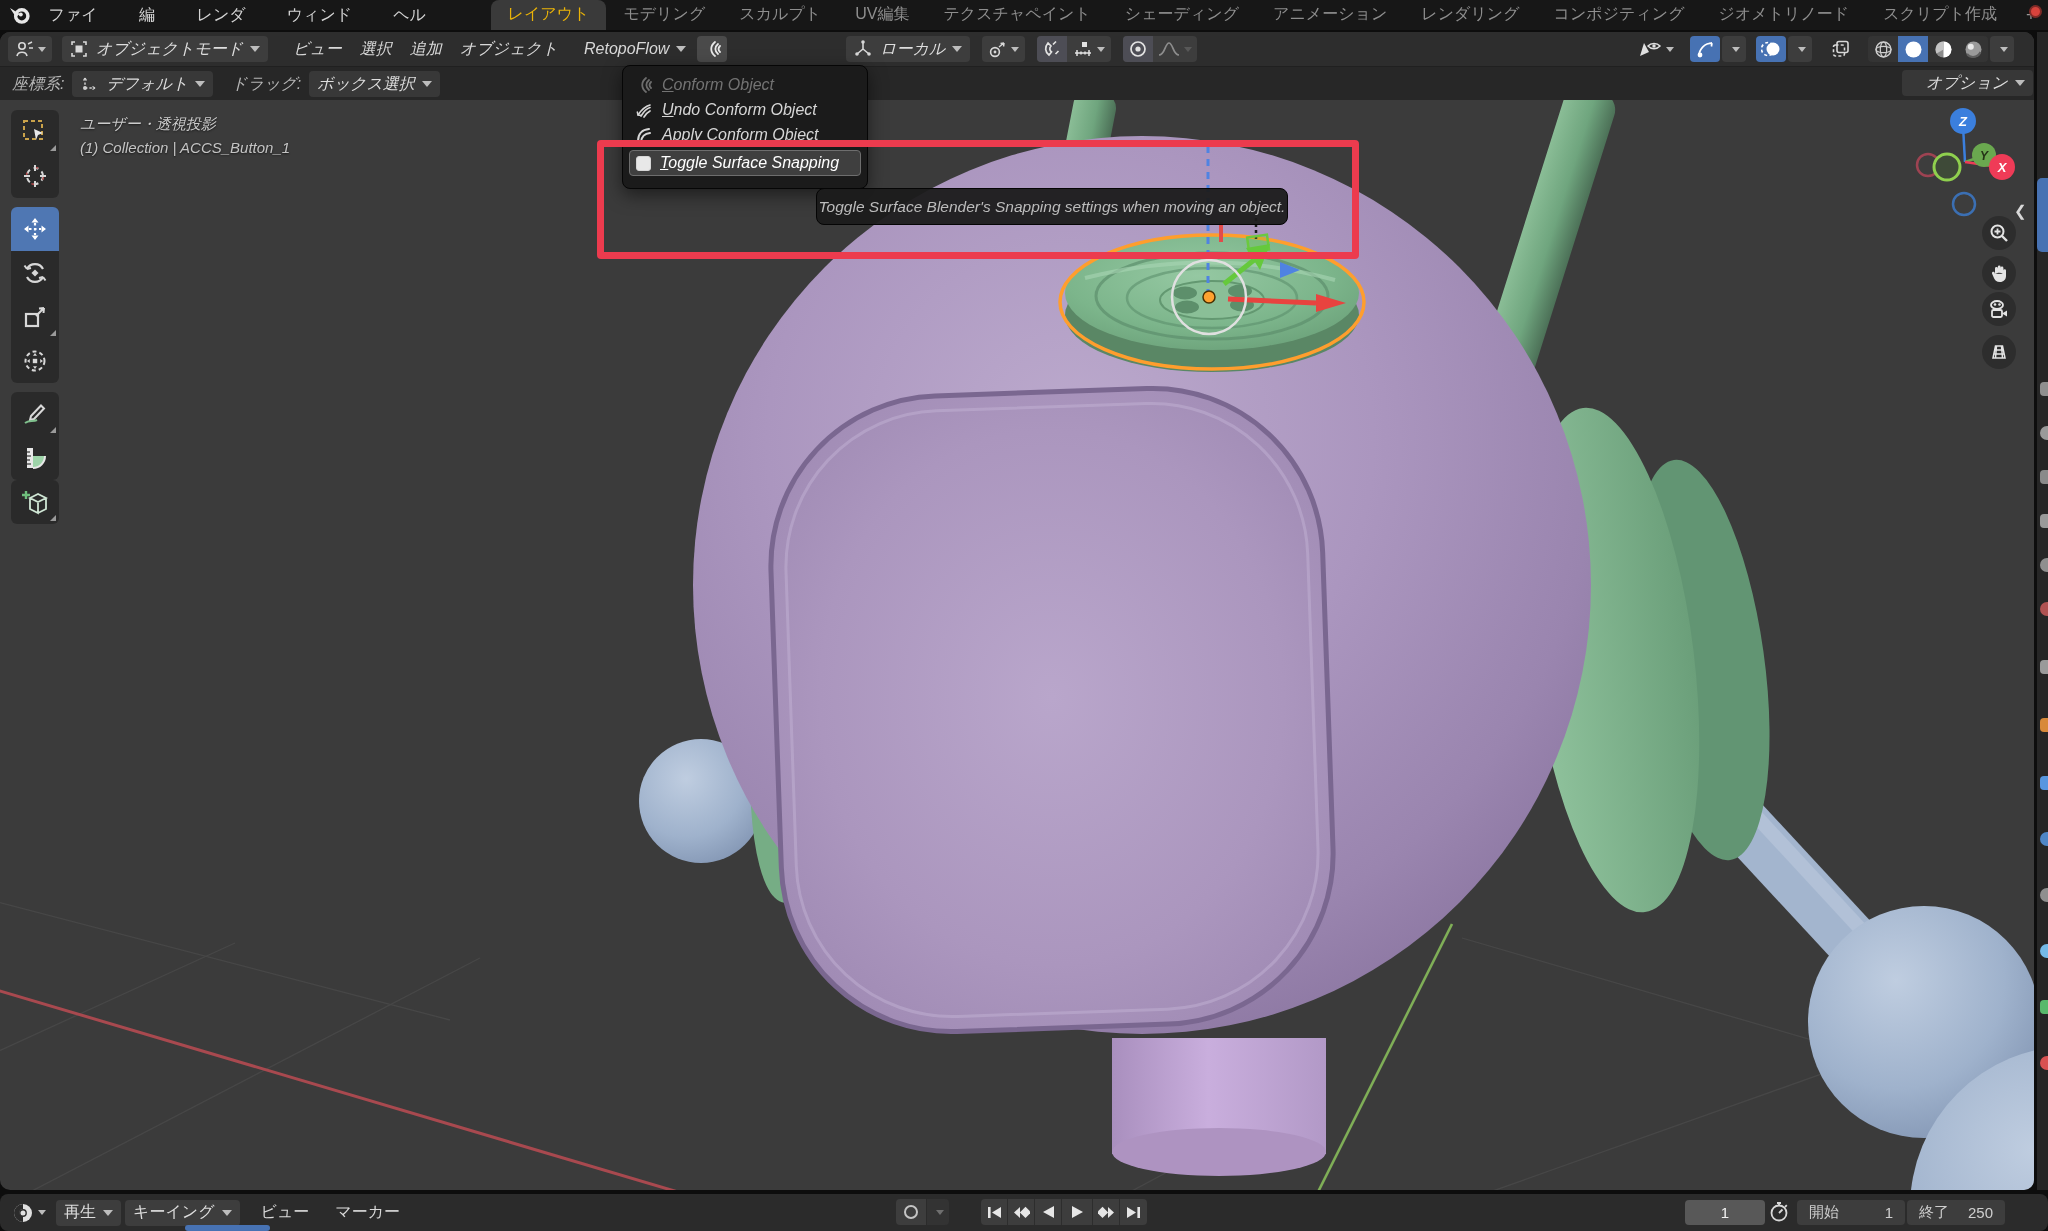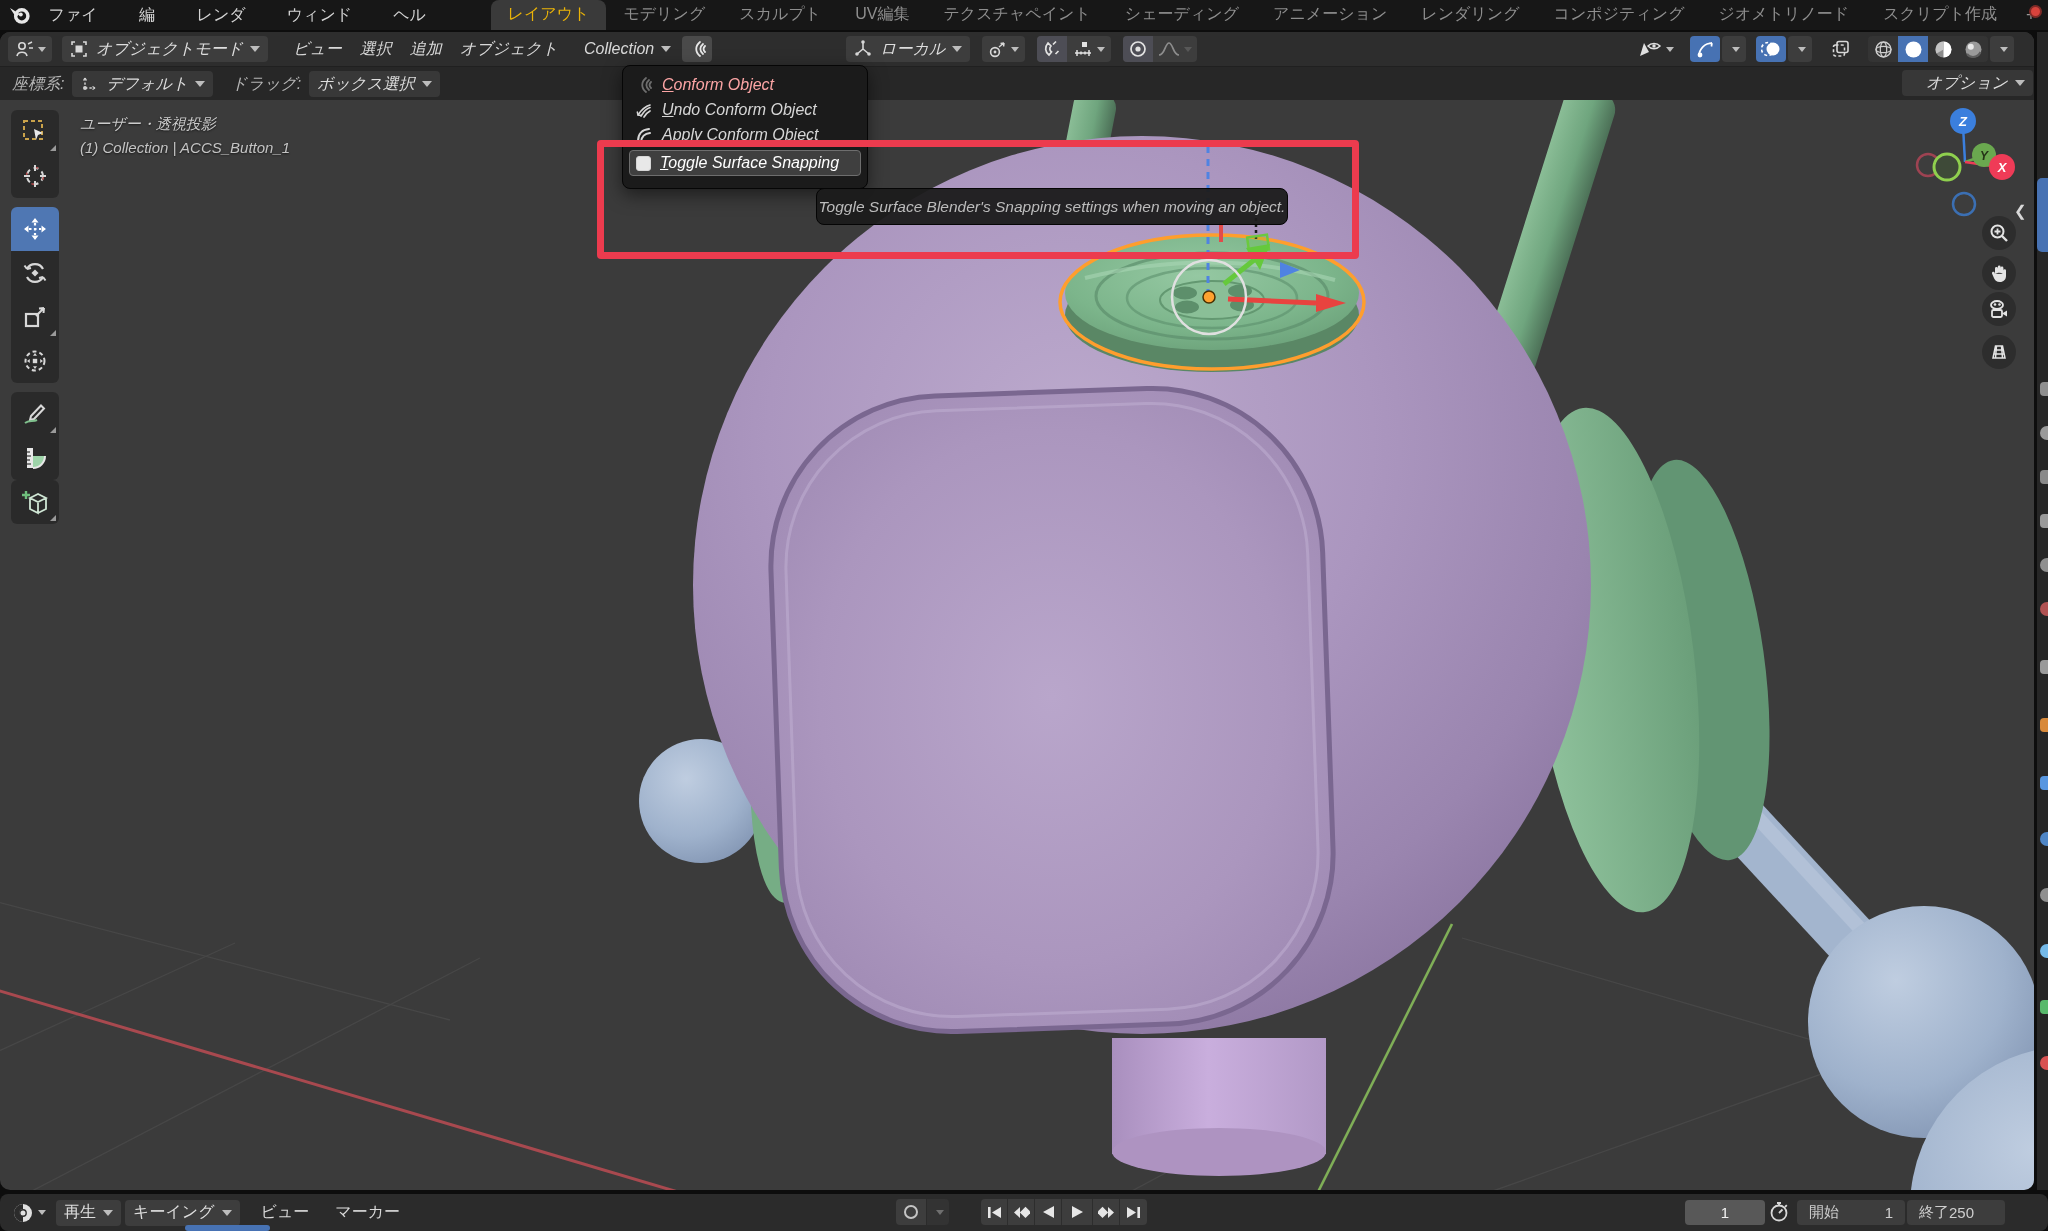--- a/index.html
+++ b/index.html
@@ -48,21 +48,21 @@
   .tlbtn.solo { border-radius:6px; }
   .tlbtn.active { background:#4f77b3; }
   .tlbtn .grpmark { position:absolute; right:3px; bottom:3px; width:0; height:0; border-left:6px solid transparent; border-bottom:6px solid #9a9a9a; }
 
   
   #conform-menu { position:absolute; left:622px; top:33px; width:246px; height:124px; background:#1b1b1b; border:1px solid #060606; border-radius:8px; box-shadow:0 6px 18px rgba(0,0,0,.5); padding-top:6px; z-index:30; }
   .cm-row { display:flex; align-items:center; height:25px; padding:0 10px 0 9px; }
   .cm-ic { width:22px; display:flex; justify-content:center; margin-right:8px; }
   .cm-label { font-size:16px; color:#d6d6d6; }
   .cm-label::first-letter { text-decoration:underline; }
-  .cm-row.disabled .cm-label { color:#fca5a5; }
+  .cm-row.disabled .cm-label { color:#737373; }
   .cm-row.hl { background:#3f3f3f; border:1px solid #6e6e6e; border-radius:4px; margin:3px 6px 0; padding:0 4px 0 3px; height:26px; }
   .cm-check { width:15px; height:15px; border:1.5px solid #d6d6d6; border-radius:3px; background:#e8e8e8; margin:0 9px 0 3px; }
 
   
   #tooltip { position:absolute; left:816px; top:156px; width:472px; height:37px; background:#1b1b1bf2; border:1px solid #050505; border-radius:8px; color:#bcbcbc; font-size:15.5px; display:flex; align-items:center; justify-content:center; z-index:35; white-space:nowrap; }
 
   
   #red-rect { position:absolute; left:597px; top:108px; width:762px; height:119px; border:7px solid #ec3b4e; border-radius:4px; z-index:40; pointer-events:none; }
 
   
@@ -138,21 +138,21 @@
               <rect x="5.5" y="5.5" width="7" height="7" fill="#d8d8d8"></rect>
             </svg>
           <span style="margin-left:8px;">オブジェクトモード</span>
           <span class="chev"></span>
         </span>
         <span class="menu-txt" style="margin-left:16px;">ビュー</span>
         <span class="menu-txt">選択</span>
         <span class="menu-txt">追加</span>
         <span class="menu-txt">オブジェクト</span>
         <span class="menu-txt" style="margin-left:8px;display:inline-flex;align-items:center;">
-          <span>Collection</span>
+          <span>RetopoFlow</span>
             <span class="chev"></span>
         </span>
         <span class="iconbtn" style="background:#4a4a4a;margin-left:2px;">
           <svg class="ic" width="18" height="18" viewBox="0 0 18 18">
               <path d="M12 2 C7 6 7 12 12 16 M15 4 C11.5 7 11.5 11 15 14 M17 6 C15 8 15 10 17 12" fill="none" stroke="#e8e8e8" stroke-width="1.8" stroke-linecap="round"></path>
             </svg>
         </span>
       </div>
       <div class="hflex" style="position:absolute;left:846px;top:0;">
         <span class="btn">
@@ -651,20 +651,20 @@
     <span style="position:absolute;left:1768px;top:7px;">
       <svg width="22" height="22" viewBox="0 0 22 22">
           <circle cx="11" cy="12" r="7.5" fill="none" stroke="#d8d8d8" stroke-width="1.8"></circle>
           <path d="M11 12 L14.5 8.5 M9 2 H13 M11 2 V4.5 M17 6 L18.8 4.2" stroke="#d8d8d8" stroke-width="1.8"></path>
         </svg>
     </span>
     <span class="fr-group" style="left:1797px;width:108px;justify-content:space-between;padding:0 12px;">
       <span>開始</span>
         <span>1</span>
     </span>
-    <span class="fr-group" style="left:1907px;width:98px;justify-content:flex-start;padding:0 12px;">
+    <span class="fr-group" style="left:1907px;width:98px;justify-content:space-between;padding:0 12px;">
       <span>終了</span>
         <span>250</span>
     </span>
   </div>
   <div id="tl-scroll"></div>
 
 </div>
 
 </body></html>

